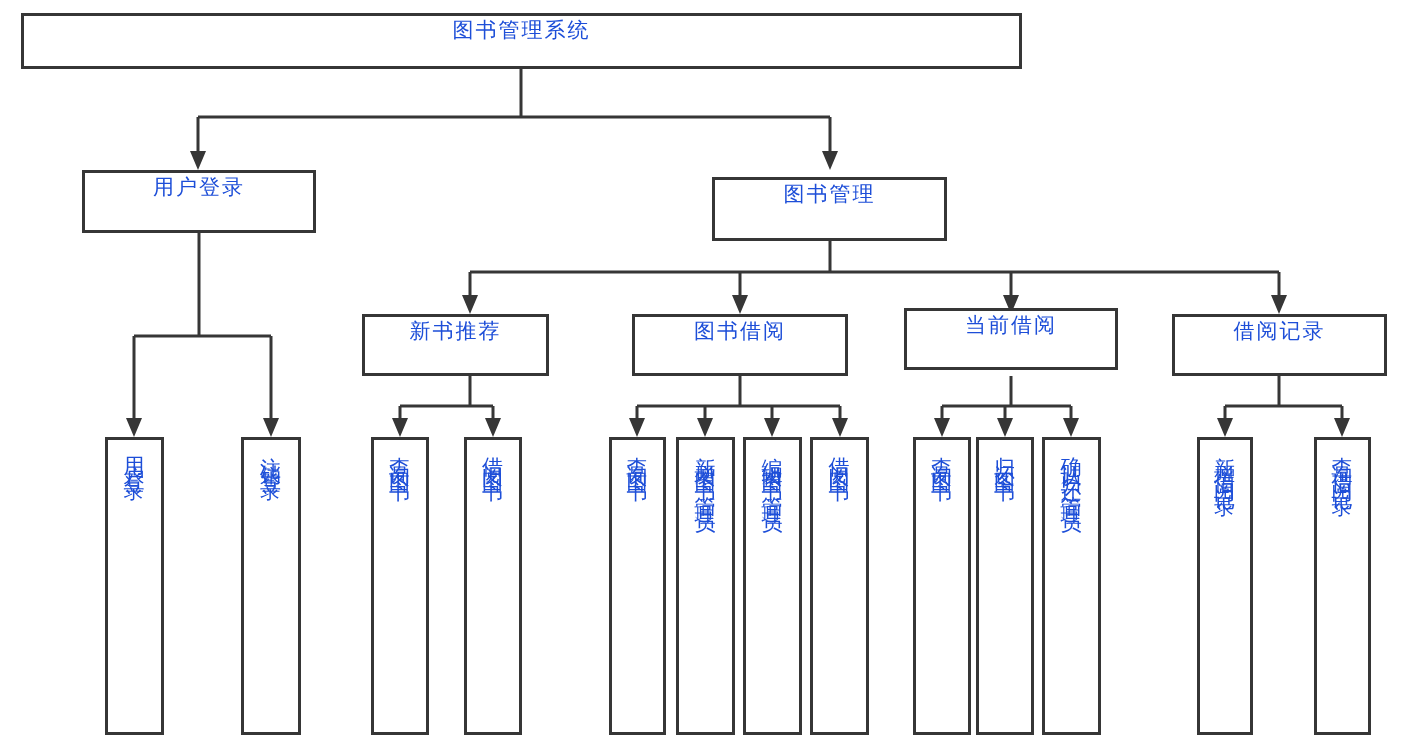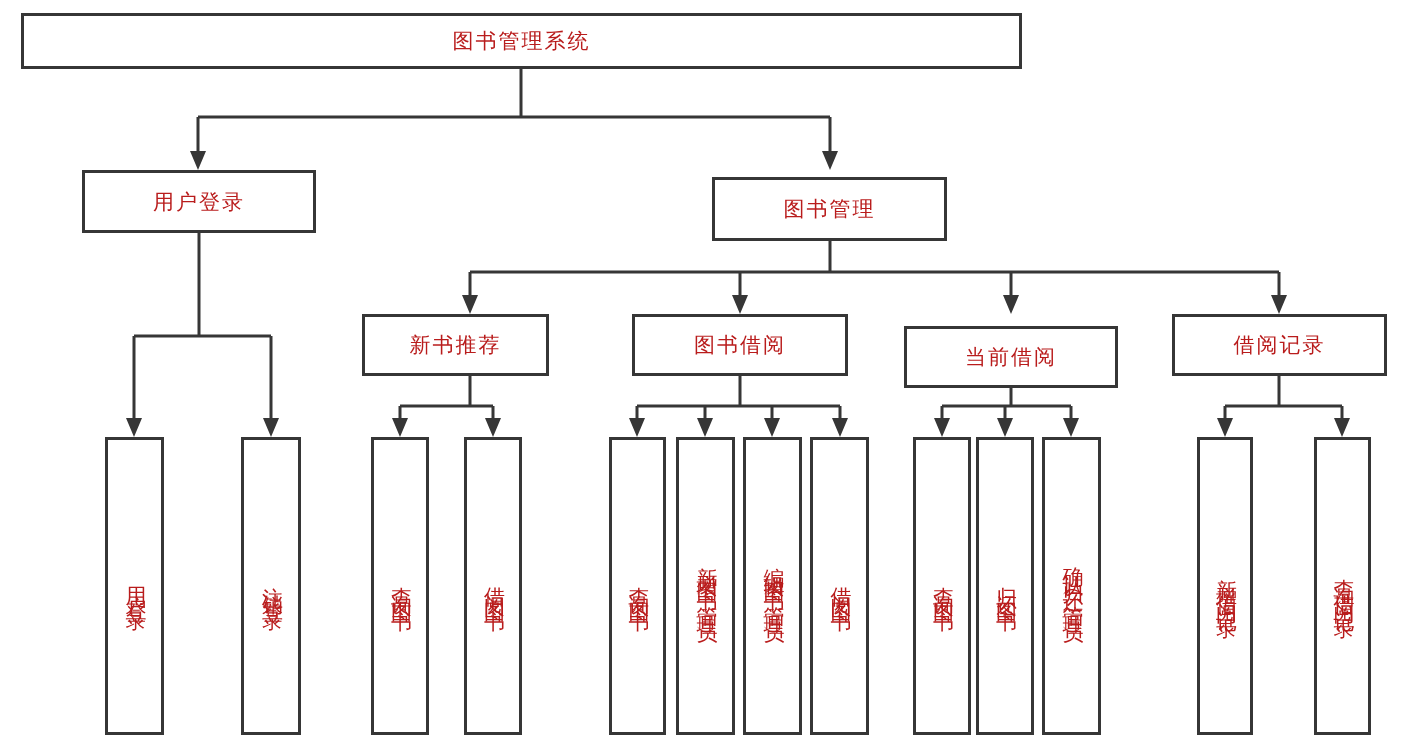--- a/index.html
+++ b/index.html
@@ -16,24 +16,23 @@
     left: 0; top: 0;
     width: 1405px; height: 747px;
     pointer-events: none;
   }
   .node {
     position: absolute;
     box-sizing: border-box;
     background: #ffffff;
     border: 3px solid #363636;
     display: flex;
-    align-items: center;
+    align-items: flex-start;
     justify-content: center;
-    color: #b91c1c;
-    font-family: Liberation Mono, monospace;
+    color: #1d4ed8;
   }
   .node.h span {
     font-size: 21px;
     letter-spacing: 2px;
     white-space: nowrap;
   }
   .node.v span {
     writing-mode: vertical-lr;
     text-orientation: mixed;
     font-size: 21px;
@@ -50,21 +49,21 @@
     letter-spacing: 1px;
     white-space: nowrap;
   }
 
   
   #n-root   { left: 21px;   top: 13px;  width: 1001px; height: 56px; }
   #n-l2-0   { left: 82px;   top: 170px; width: 234px;  height: 63px; }
   #n-l2-1   { left: 712px;  top: 169px; width: 235px;  height: 64px; margin-top: 8px; }
   #n-l3-0   { left: 362px;  top: 314px; width: 187px;  height: 62px; }
   #n-l3-1   { left: 632px;  top: 314px; width: 216px;  height: 62px; }
-  #n-l3-2   { left: 904px;  top: 326px; width: 214px;  height: 62px; }
+  #n-l3-2   { left: 904px;  top: 308px; width: 214px;  height: 62px; }
   #n-l3-3   { left: 1172px; top: 314px; width: 215px;  height: 62px; }
   #n-leaf-0  { left: 105px;  top: 437px; width: 59px; height: 298px; }
   #n-leaf-1  { left: 241px;  top: 437px; width: 60px; height: 298px; }
   #n-leaf-2  { left: 371px;  top: 437px; width: 58px; height: 298px; }
   #n-leaf-3  { left: 464px;  top: 437px; width: 58px; height: 298px; }
   #n-leaf-4  { left: 609px;  top: 437px; width: 57px; height: 298px; }
   #n-leaf-5  { left: 676px;  top: 437px; width: 59px; height: 298px; }
   #n-leaf-6  { left: 743px;  top: 437px; width: 59px; height: 298px; }
   #n-leaf-7  { left: 810px;  top: 437px; width: 59px; height: 298px; }
   #n-leaf-8  { left: 913px;  top: 437px; width: 58px; height: 298px; }

